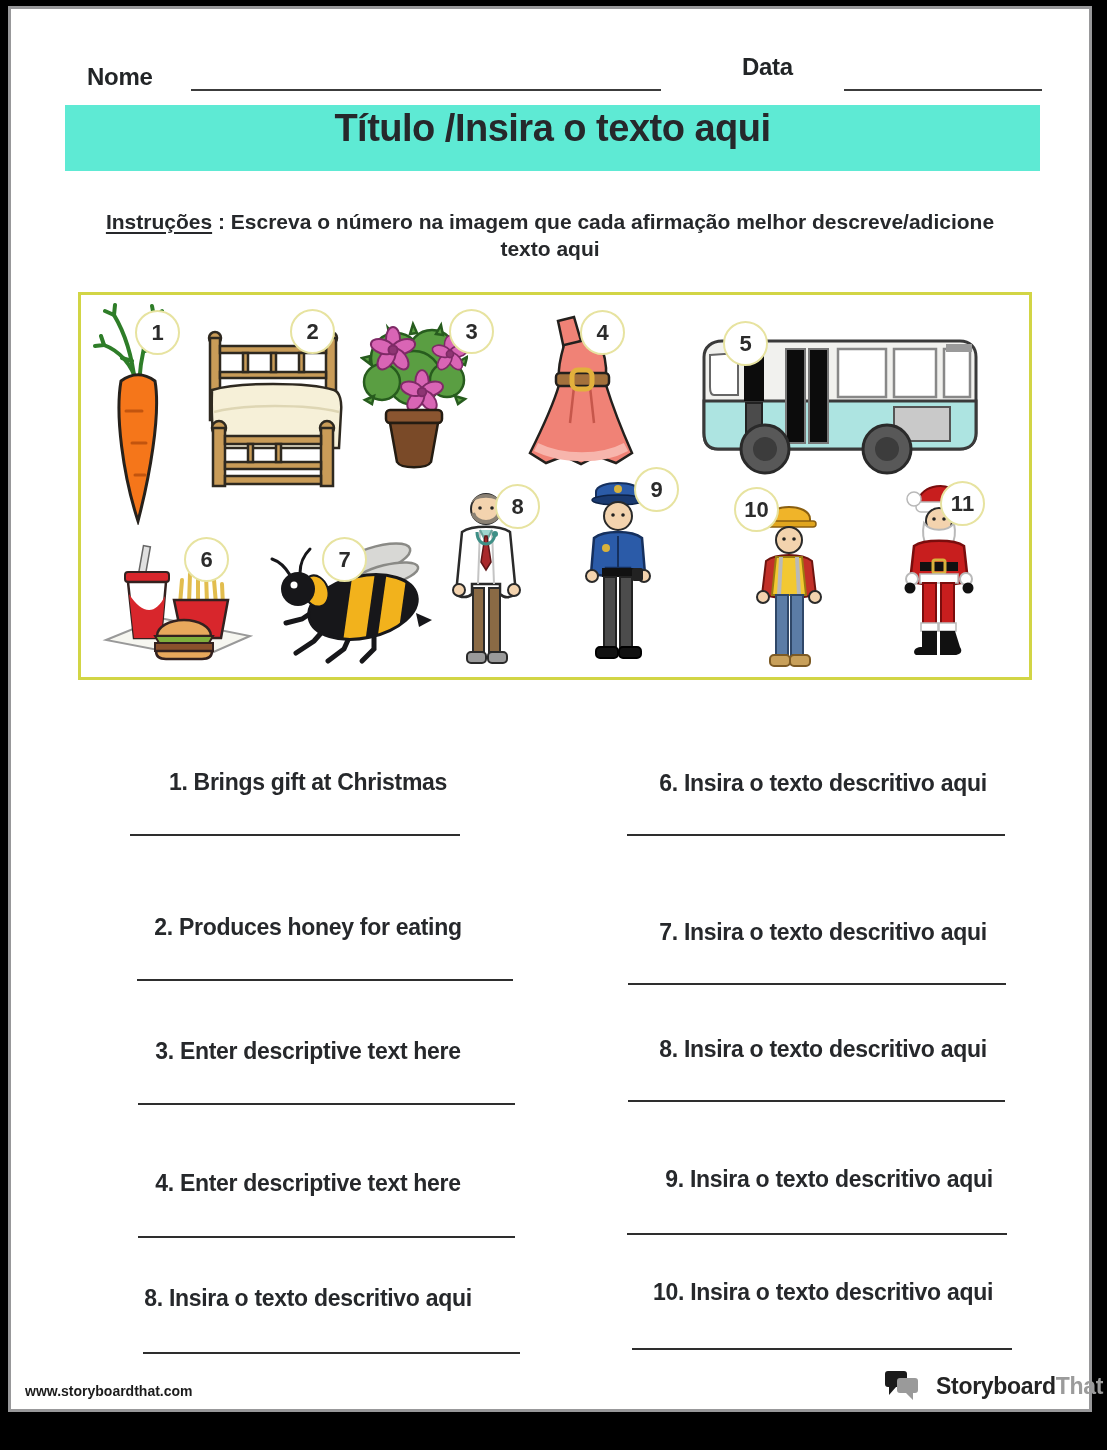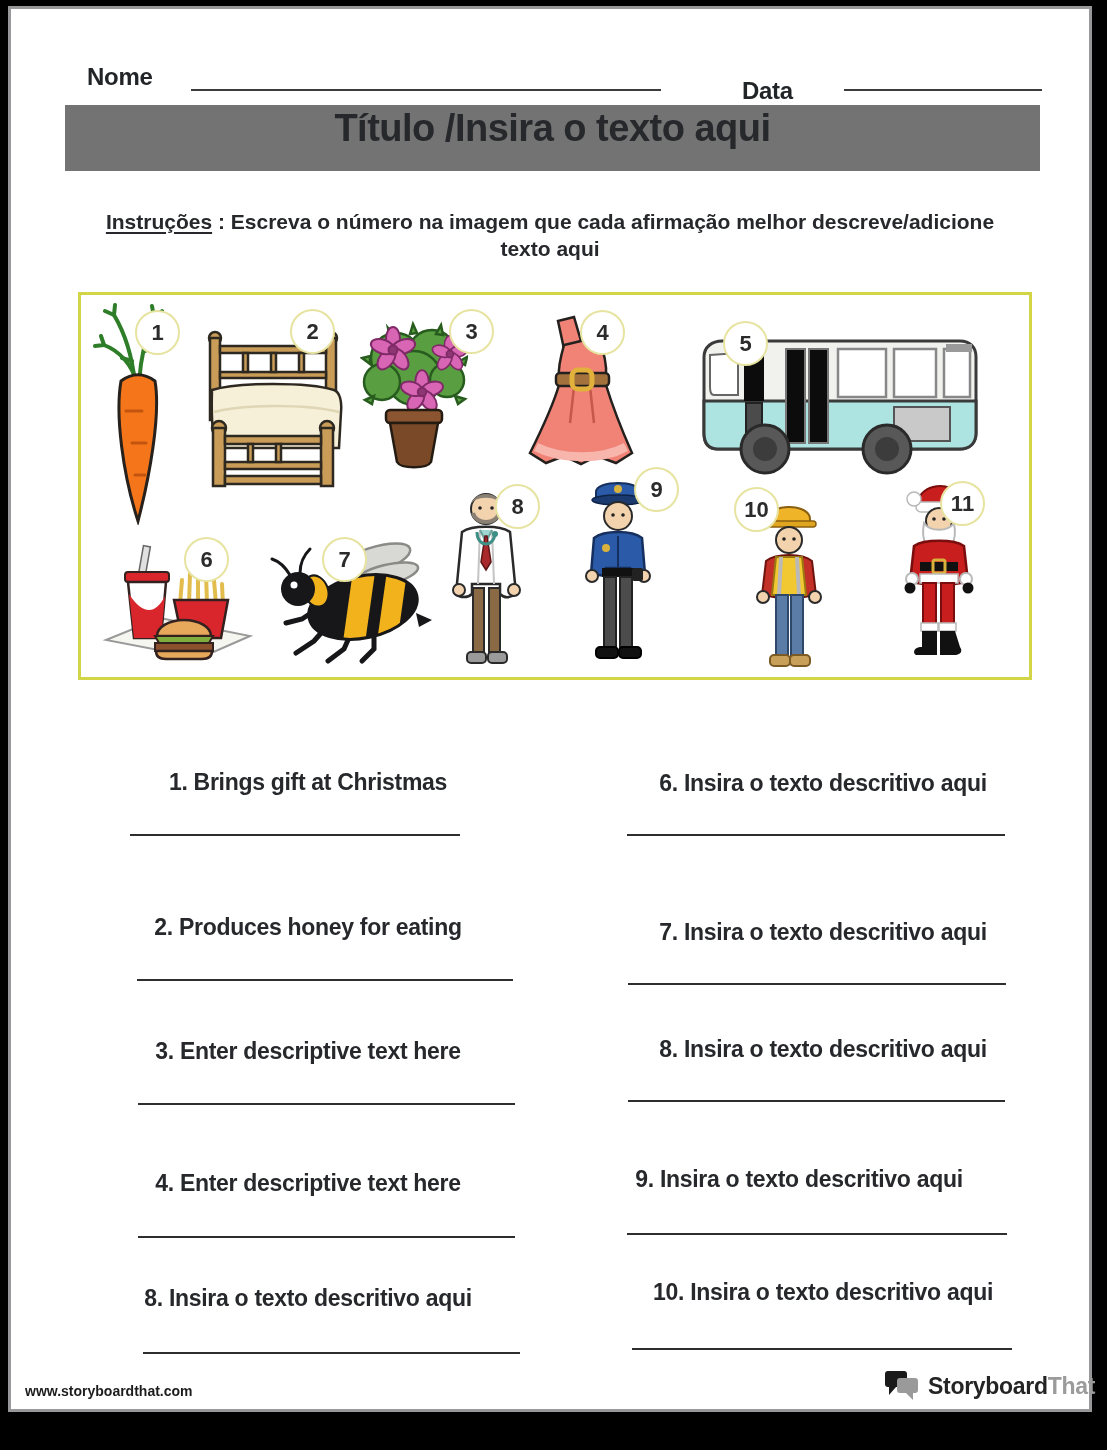--- a/index.html
+++ b/index.html
@@ -22,35 +22,35 @@
   .item{position:absolute;}
   .badge{position:absolute;width:45px;height:45px;border-radius:50%;background:#fff;
          border:2px solid #e7e3a0;box-sizing:border-box;display:flex;align-items:center;
          justify-content:center;font-size:22px;font-weight:bold;color:#2b2b2b;z-index:5;}
   
   .stmt{position:absolute;width:450px;margin:12px;text-align:center;font-size:23px;
         font-weight:bold;color:#26282b;letter-spacing:-0.3px;}
   .ans-line{position:absolute;height:0;border-bottom:2px solid #2e2e2e;}
   
   .footer-url{position:absolute;left:14px;top:1374px;font-size:14px;font-weight:bold;color:#1c1c1c;}
-  .logo{position:absolute;left:874px;top:1360px;display:flex;align-items:center;gap:7px;}
+  .logo{position:absolute;left:874px;top:1360px;display:flex;align-items:center;gap:15px;}
   .logo-text{font-size:23px;font-weight:bold;color:#242424;letter-spacing:-0.3px;}
   .logo-text .lt2{color:#9b9b9b;font-weight:bold;}
 </style>
 </head>
 <body>
 
 <div class="page">
 
   <span class="field-label" style="left:76px;top:54px">Nome</span>
   <div class="field-line" style="left:180px;top:60px;width:470px"></div>
-  <span class="field-label" style="left:731px;top:68px">Data</span>
+  <span class="field-label" style="left:731px;top:44px">Data</span>
   <div class="field-line" style="left:833px;top:60px;width:198px"></div>
 
-  <div class="title-band" style="background:#737373">
+  <div class="title-band" style="background:#5eead4">
     <div class="title">Título /Insira o texto aqui</div>
   </div>
 
   <p class="instructions"><span class="u">Instruções</span><span> : Escreva o número na imagem que cada afirmação melhor descreve/adicione texto aqui</span></p>
 
   <div class="image-box" style="border:3px solid #d2d545">
 
     <div class="item" style="left:7px;top:8px">
       <svg width="100" height="222" viewBox="0 0 100 222">
         <g fill="none" stroke="#2e7d28" stroke-width="4" stroke-linecap="round">
@@ -331,21 +331,21 @@
   <div class="ans-line" style="left:127px;top:1227px;width:377px"></div>
   <p class="stmt" style="left:60px;top:1264px">8. Insira o texto descritivo aqui</p>
   <div class="ans-line" style="left:132px;top:1343px;width:377px"></div>
 
   <p class="stmt" style="left:575px;top:749px">6. Insira o texto descritivo aqui</p>
   <div class="ans-line" style="left:616px;top:825px;width:378px"></div>
   <p class="stmt" style="left:575px;top:898px">7. Insira o texto descritivo aqui</p>
   <div class="ans-line" style="left:617px;top:974px;width:378px"></div>
   <p class="stmt" style="left:575px;top:1015px">8. Insira o texto descritivo aqui</p>
   <div class="ans-line" style="left:617px;top:1091px;width:377px"></div>
-  <p class="stmt" style="left:551px;top:1145px">9. Insira o texto descritivo aqui</p>
+  <p class="stmt" style="left:581px;top:1145px">9. Insira o texto descritivo aqui</p>
   <div class="ans-line" style="left:616px;top:1224px;width:380px"></div>
   <p class="stmt" style="left:575px;top:1258px">10. Insira o texto descritivo aqui</p>
   <div class="ans-line" style="left:621px;top:1339px;width:380px"></div>
 
   <span class="footer-url">www.storyboardthat.com</span>
   <div class="logo">
     <span style="display:inline-flex">
       <svg width="36" height="34" viewBox="0 0 36 34">
         <path d="M3 2 h16 a3 3 0 0 1 3 3 v10 a3 3 0 0 1 -3 3 h-8 l-7 8 v-8 h-1 a3 3 0 0 1 -3 -3 v-10 a3 3 0 0 1 3 -3 Z" fill="#1a1a1a"></path>
         <path d="M15 9 h15 a3 3 0 0 1 3 3 v9 a3 3 0 0 1 -3 3 h-2 v7 l-7 -7 h-6 a3 3 0 0 1 -3 -3 v-9 a3 3 0 0 1 3 -3 Z" fill="#9a9a9a"></path>

